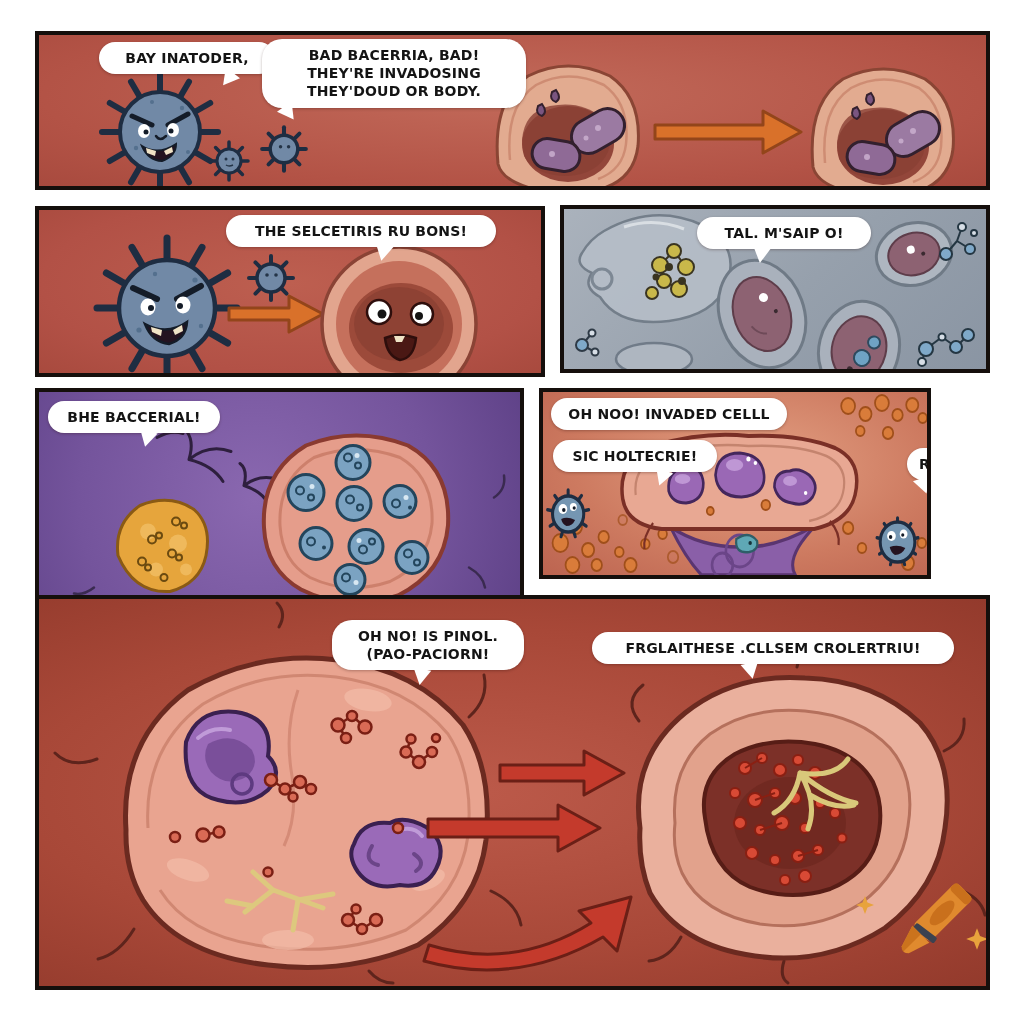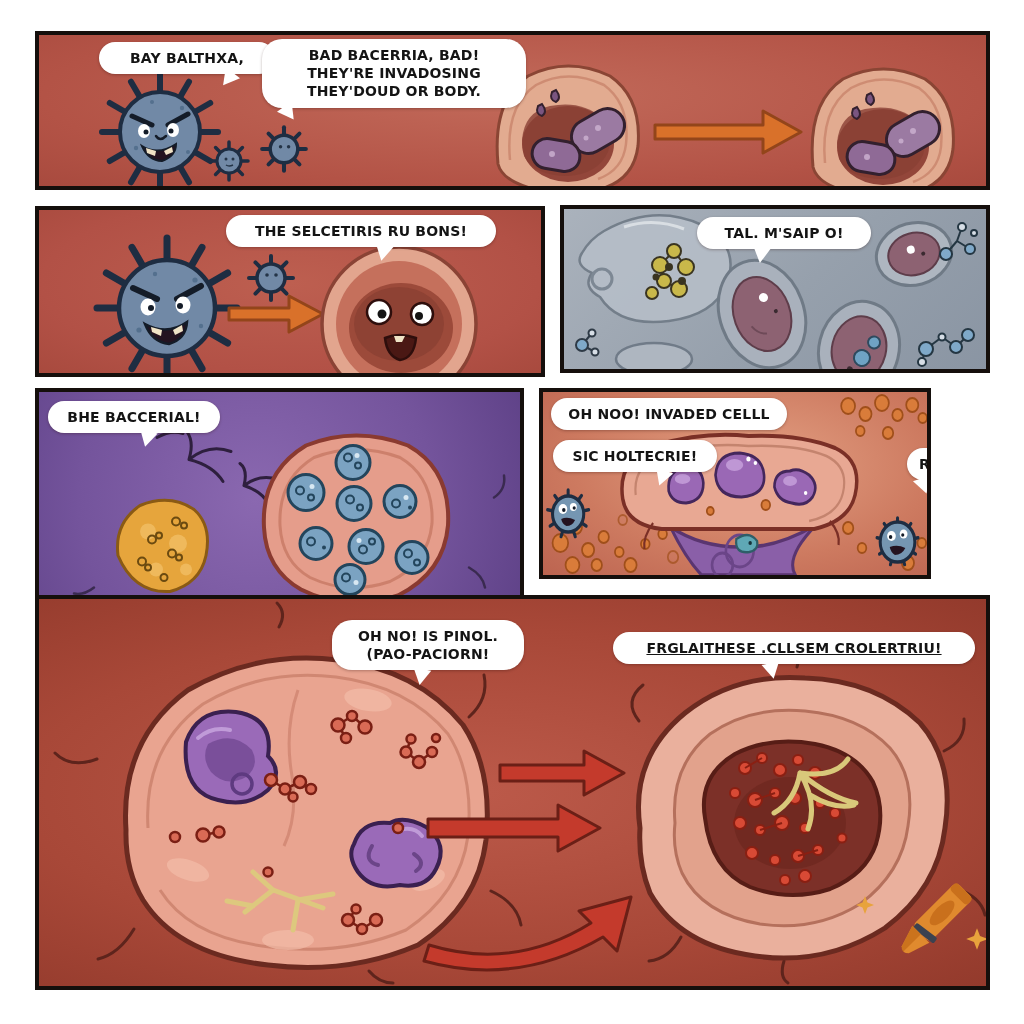--- a/index.html
+++ b/index.html
@@ -110,21 +110,21 @@
         <circle cx="-3" cy="-2" r="1.5" fill="#243447"></circle>
           <circle cx="4" cy="-2" r="1.5" fill="#243447"></circle>
       </g>
 
       <use href="#cellA" transform="translate(529,95)"></use>
       <path d="M616,90 L724,90 L724,76 L762,97 L724,118 L724,104 L616,104 Z" fill="#d9712a" stroke="#93451a" stroke-width="3" stroke-linejoin="round"></path>
       <use href="#cellA" transform="translate(844,98)"></use>
     </svg>
 
     <div class="bubble" style="left:60px;top:7px;width:152px;">
-      <span>BAY BALTHXA,</span>
+      <span>BAY INATODER,</span>
       <i class="tail" style="left:120px;bottom:-13px;transform:rotate(38deg);"></i>
     </div>
     <div class="bubble" style="left:223px;top:4px;width:240px;">
       <span>BAD BACERRIA, BAD!
 THEY'RE INVADOSING
 THEY'DOUD OR BODY.</span>
       <i class="tail" style="left:18px;bottom:-13px;transform:rotate(-36deg);"></i>
     </div>
   </section>
 
@@ -615,19 +615,19 @@
       </g>
       <path transform="translate(826,306)" d="M0,-9 L2.5,-2.5 L9,0 L2.5,2.5 L0,9 L-2.5,2.5 L-9,0 L-2.5,-2.5 Z" fill="#e8a33c"></path>
       <path transform="translate(938,340) scale(1.2)" d="M0,-9 L2.5,-2.5 L9,0 L2.5,2.5 L0,9 L-2.5,2.5 L-9,0 L-2.5,-2.5 Z" fill="#e8a33c"></path>
     </svg>
 
     <div class="bubble" style="left:293px;top:21px;width:168px;">
       <span>OH NO! IS PINOL.
 (PAO-PACIORN!</span>
       <i class="tail" style="left:80px;bottom:-15px;transform:rotate(10deg);"></i>
     </div>
-    <div class="bubble" style="left:574px;top:33px;width:338px;text-decoration:underline;">
+    <div class="bubble" style="left:553px;top:33px;width:338px;">
       <span>FRGLAITHESE .CLLSEM CROLERTRIU!</span>
       <i class="tail" style="left:150px;bottom:-15px;transform:rotate(-12deg);"></i>
     </div>
   </section>
 
 </div>
 
 </body></html>

